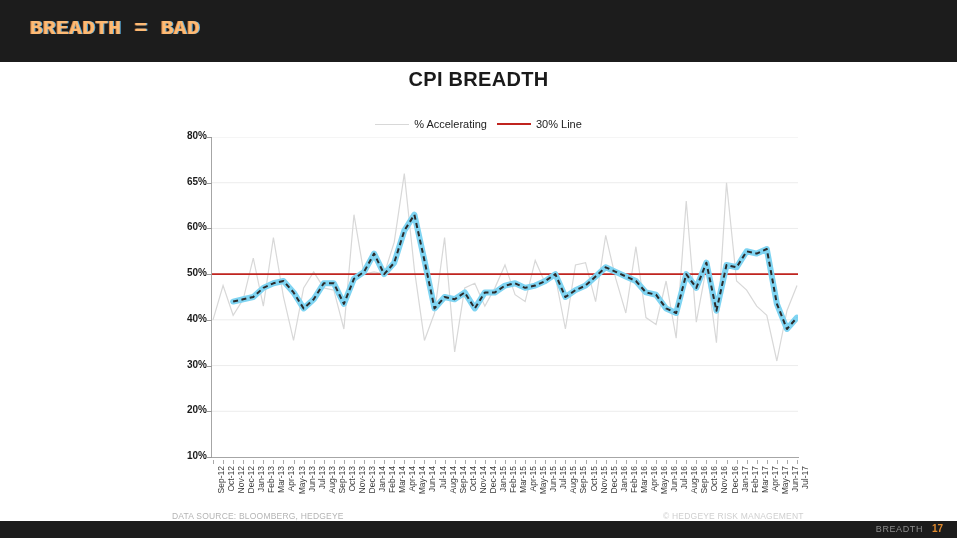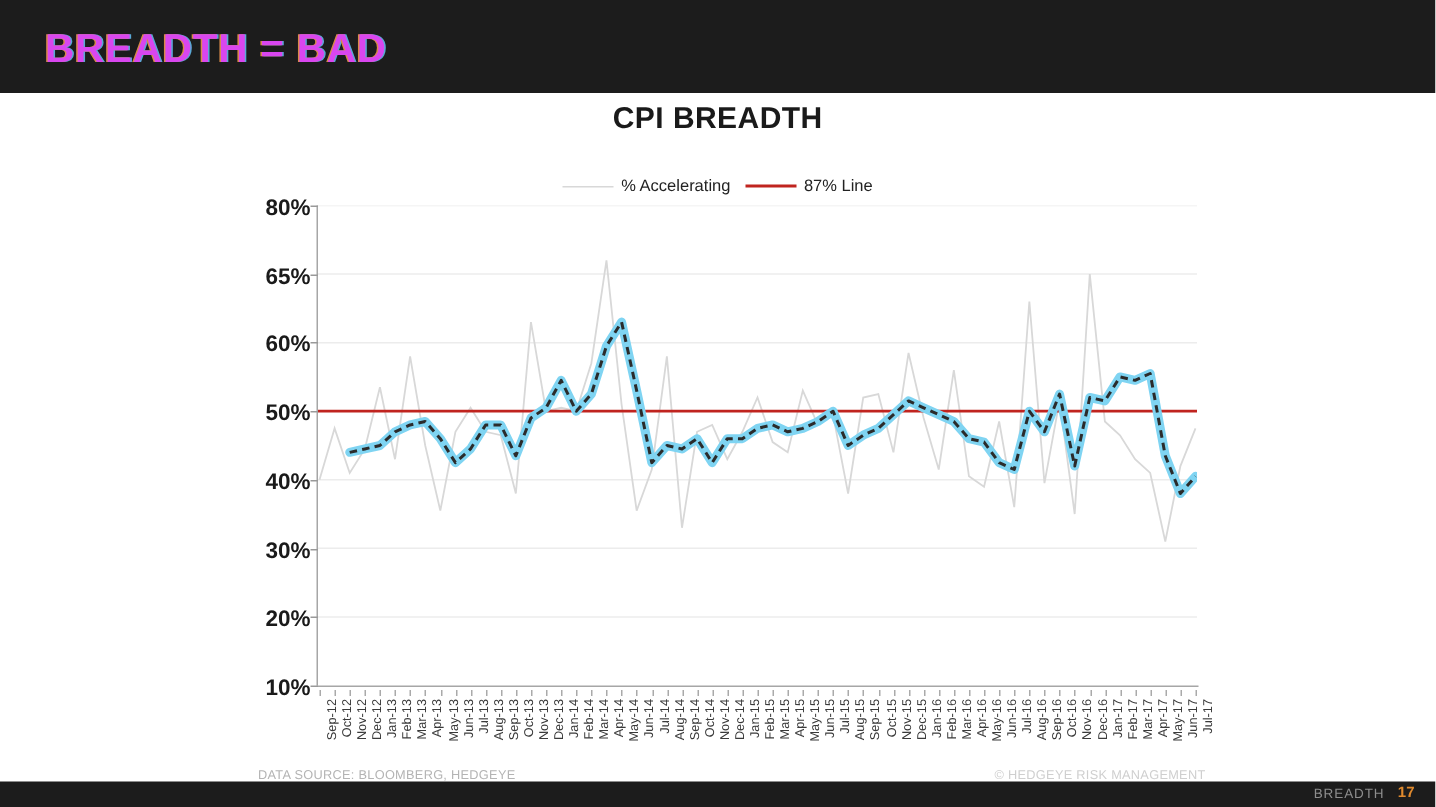--- a/index.html
+++ b/index.html
@@ -11,23 +11,24 @@
   }
   .slide { position: relative; width: 957px; height: 538px; background: #fff; }
 
   
   .header-bar {
     position: absolute; left: 0; top: 0; width: 957px; height: 62px;
     background: #1c1c1c;
   }
   .header-title {
     position: absolute; left: 30px; top: 17px;
-    font-size: 27px; font-weight: bold; letter-spacing: .5px;
-    color: #d946ef;
+    font-size: 21px; font-weight: bold; letter-spacing: .5px;
+    color: #fdba74;
     text-shadow: -1px 0 0 #d98a4a, 1px 0 0 #5aa9d6;
+    font-family: Liberation Mono, monospace;
   }
 
   
   .chart-wrap { position: absolute; left: 0; top: 62px; width: 957px; height: 440px; }
   .chart-title {
     position: absolute; left: 0; top: 6px; width: 957px; text-align: center;
     font-size: 20px; font-weight: bold; color: #1a1a1a; letter-spacing: .3px;
   }
   .chart-subtitle {
     position: absolute; left: 0; top: 31px; width: 957px; text-align: center;
@@ -56,21 +57,21 @@
     position: absolute; left: 211px; top: 75px; width: 1px; height: 320px;
     background: #a6a6a6;
   }
   .x-axis-line {
     position: absolute; left: 211px; top: 395px; width: 588px; height: 1px;
     background: #a6a6a6;
   }
 
   .ytick {
     position: absolute; right: 0; width: 40px; text-align: right;
-    font-size: 15px; font-weight: bold; color: #1a1a1a;
+    font-size: 10px; font-weight: bold; color: #1a1a1a;
     transform: translateY(-7px);
   }
   .ylabels { position: absolute; left: 162px; top: 75px; width: 45px; height: 320px; }
   .ytick-mark {
     position: absolute; left: 207px; width: 5px; height: 1px; background: #999;
   }
 
   .xlabels { position: absolute; left: 212px; top: 398px; width: 586px; height: 70px; }
   .xtick-mark { position: absolute; top: 0; width: 1px; height: 4px; background: #aaa; }
   .xlabel {
@@ -117,21 +118,21 @@
 
     <div class="chart-title">CPI BREADTH</div>
 
     <div class="legend">
       <div class="legend-item">
         <span class="lg-swatch lg-solid-grey"></span>
         <span>% Accelerating</span>
       </div>
       <div class="legend-item">
         <span class="lg-swatch lg-solid-red"></span>
-        <span>87% Line</span>
+        <span>30% Line</span>
       </div>
     </div>
 
     <div class="ylabels">
         <div class="ytick" style="top: 320px;">10%</div>
         <div class="ytick" style="top: 274.286px;">20%</div>
         <div class="ytick" style="top: 228.571px;">30%</div>
         <div class="ytick" style="top: 182.857px;">40%</div>
         <div class="ytick" style="top: 137.143px;">50%</div>
         <div class="ytick" style="top: 91.4286px;">60%</div>

